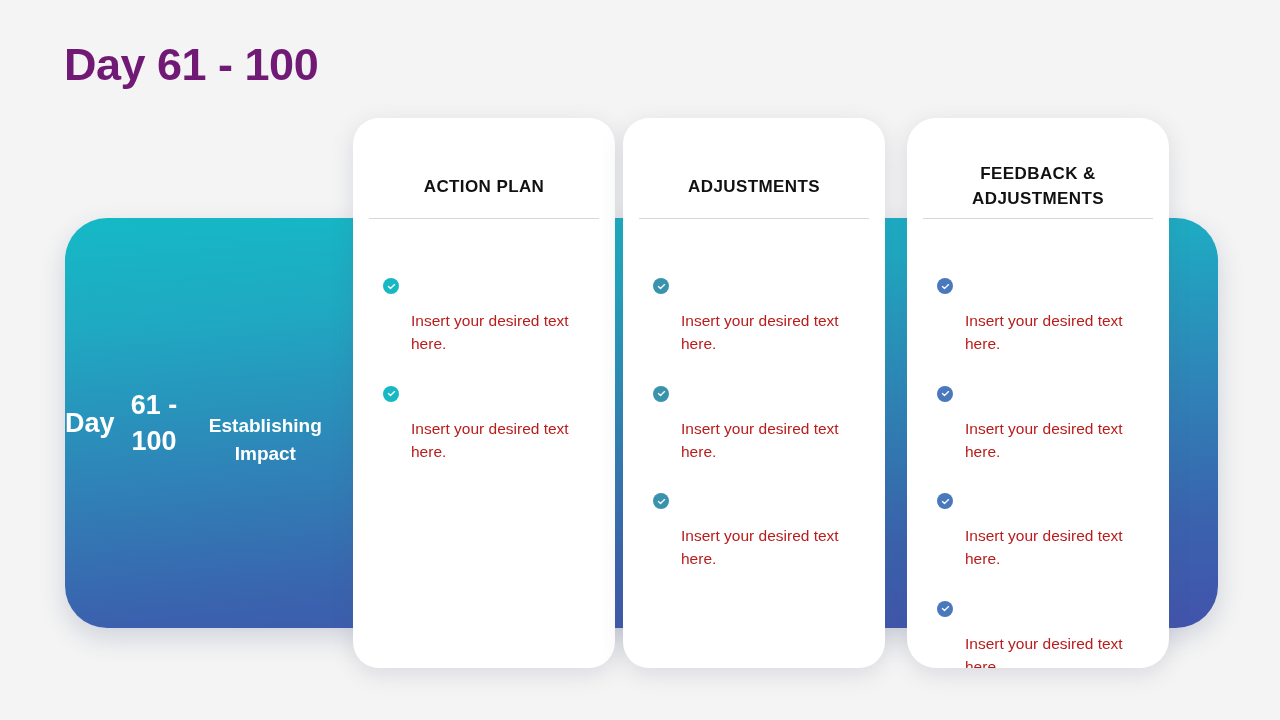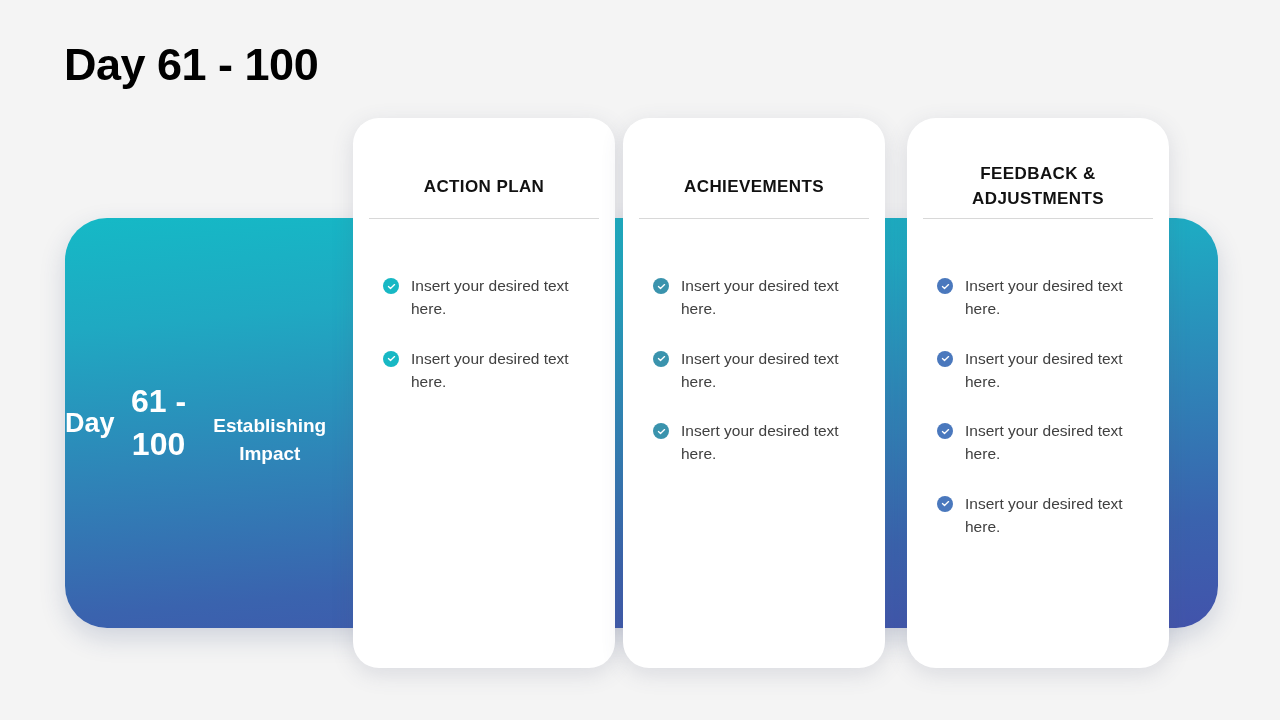--- a/index.html
+++ b/index.html
@@ -24,21 +24,21 @@
   }
 
   
   #slide-title {
     position: absolute;
     left: 64px;
     top: 40px;
     font-size: 45px;
     font-weight: bold;
     letter-spacing: -0.5px;
-    color: #000000;
+    color: #701a75;
     line-height: 1.1;
     white-space: nowrap;
   }
 
   
   #gradient-band {
     position: absolute;
     left: 65px;
     top: 218px;
     width: 1153px;
@@ -59,21 +59,21 @@
     justify-content: center;
     color: #ffffff;
     text-align: center;
   }
   #panel-day-line1 {
     font-size: 27px;
     font-weight: bold;
     line-height: 1.35;
   }
   #panel-day-line2 {
-    font-size: 32px;
+    font-size: 27px;
     font-weight: bold;
     line-height: 1.35;
   }
   #panel-subtitle {
     margin-top: 34px;
     font-size: 19px;
     font-weight: 700;
     line-height: 1.48;
     max-width: 150px;
   }
@@ -142,22 +142,23 @@
     margin-top: 4px;
     margin-right: 12px;
     display: flex;
     align-items: center;
     justify-content: center;
   }
   .check-icon svg { display: block; }
   .item-text {
     font-size: 15.5px;
     line-height: 1.5;
-    color: #404040;
+    color: #b91c1c;
     font-weight: 400;
+    margin-top: 35px;
   }
 </style>
 </head>
 <body>
 
 <div id="slide">
 
   <div id="slide-title">Day 61 - 100</div>
 
   <div id="gradient-band"></div>
@@ -188,21 +189,21 @@
               <path d="M1.6 5.1 L3.9 7.2 L8.4 2.9" fill="none" stroke="#ffffff" stroke-width="1.5" stroke-linecap="round" stroke-linejoin="round"></path>
             </svg>
           </span>
           <span class="item-text">Insert your desired text here.</span>
         </div>
       </div>
   </div>
 
   <div class="card" id="card-2">
     <div class="card-header">
-      <div class="card-title">ACHIEVEMENTS</div>
+      <div class="card-title">ADJUSTMENTS</div>
     </div>
     <div class="card-divider"></div>
     <div class="card-list" id="list-2">
         <div class="list-item">
           <span class="check-icon" style="background: rgb(58, 147, 173);">
             <svg width="9" height="9" viewBox="0 0 10 10">
               <path d="M1.6 5.1 L3.9 7.2 L8.4 2.9" fill="none" stroke="#ffffff" stroke-width="1.5" stroke-linecap="round" stroke-linejoin="round"></path>
             </svg>
           </span>
           <span class="item-text">Insert your desired text here.</span>

